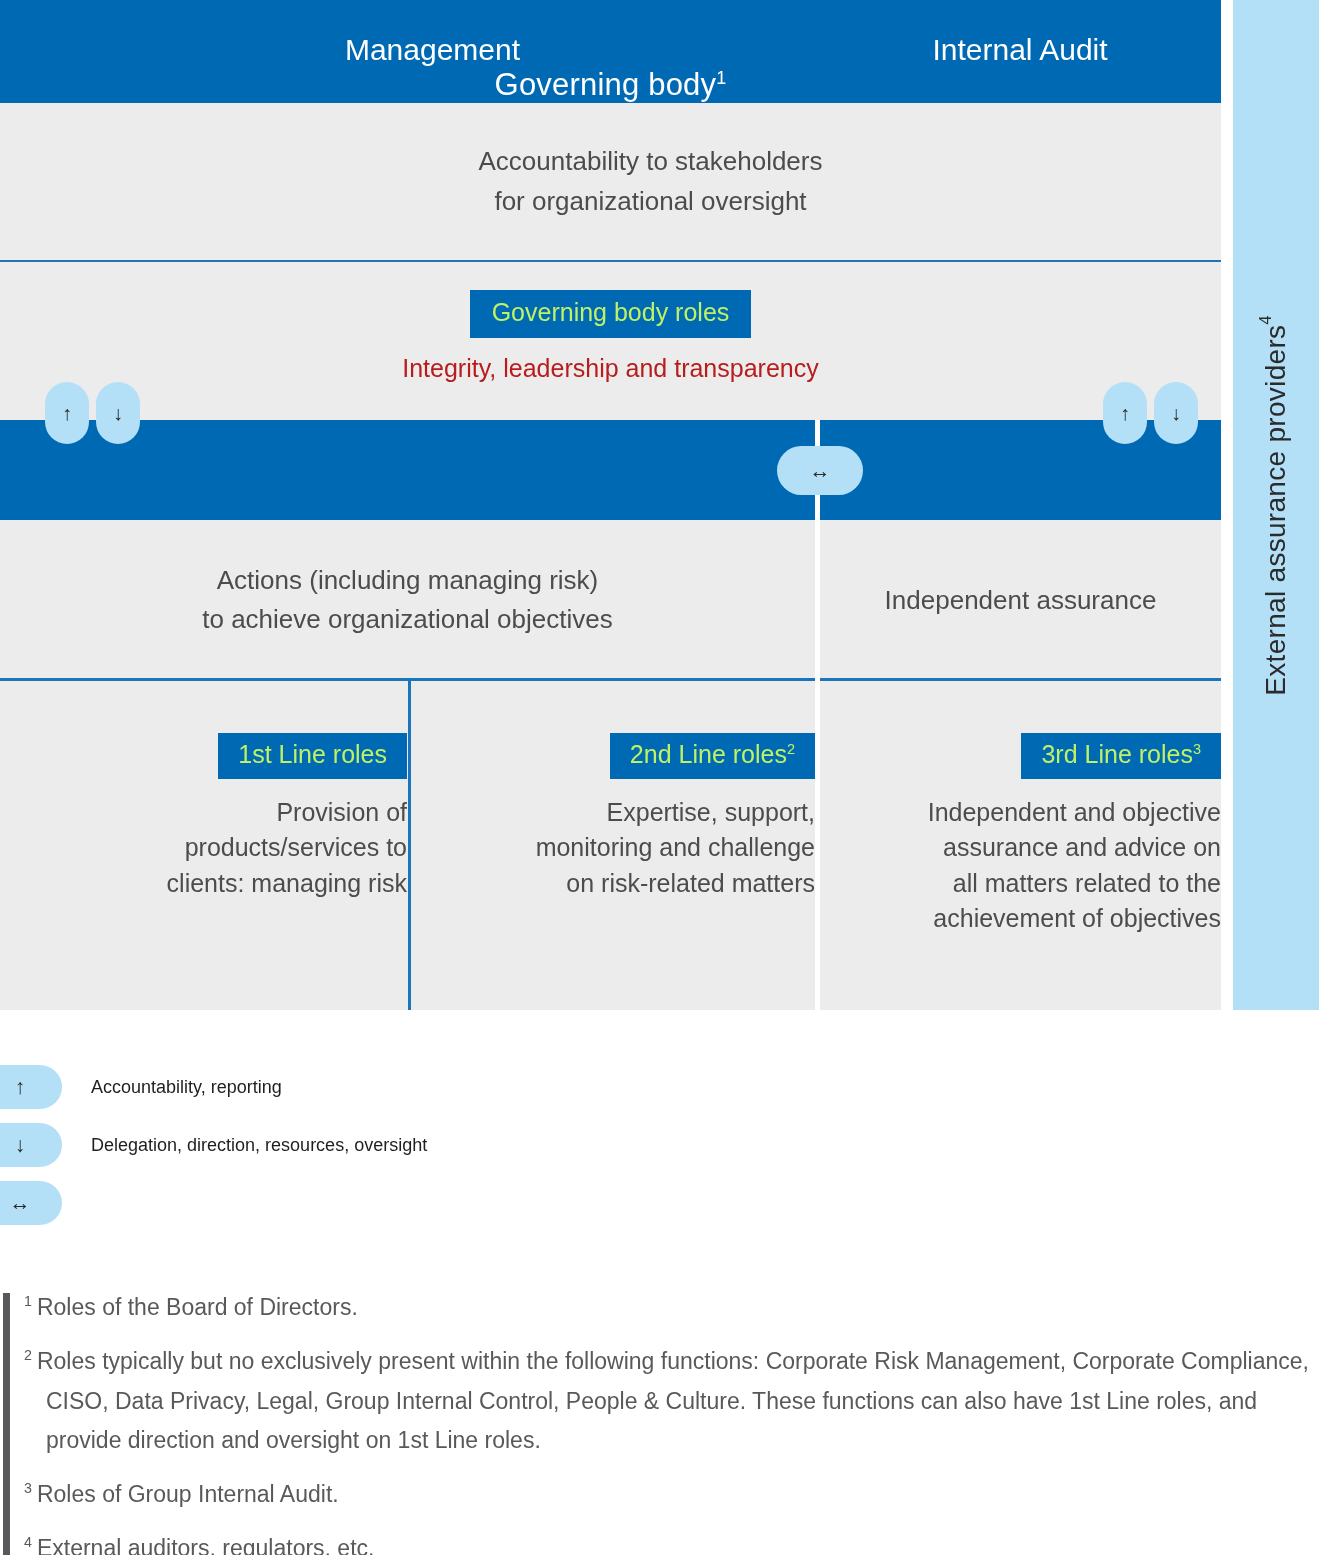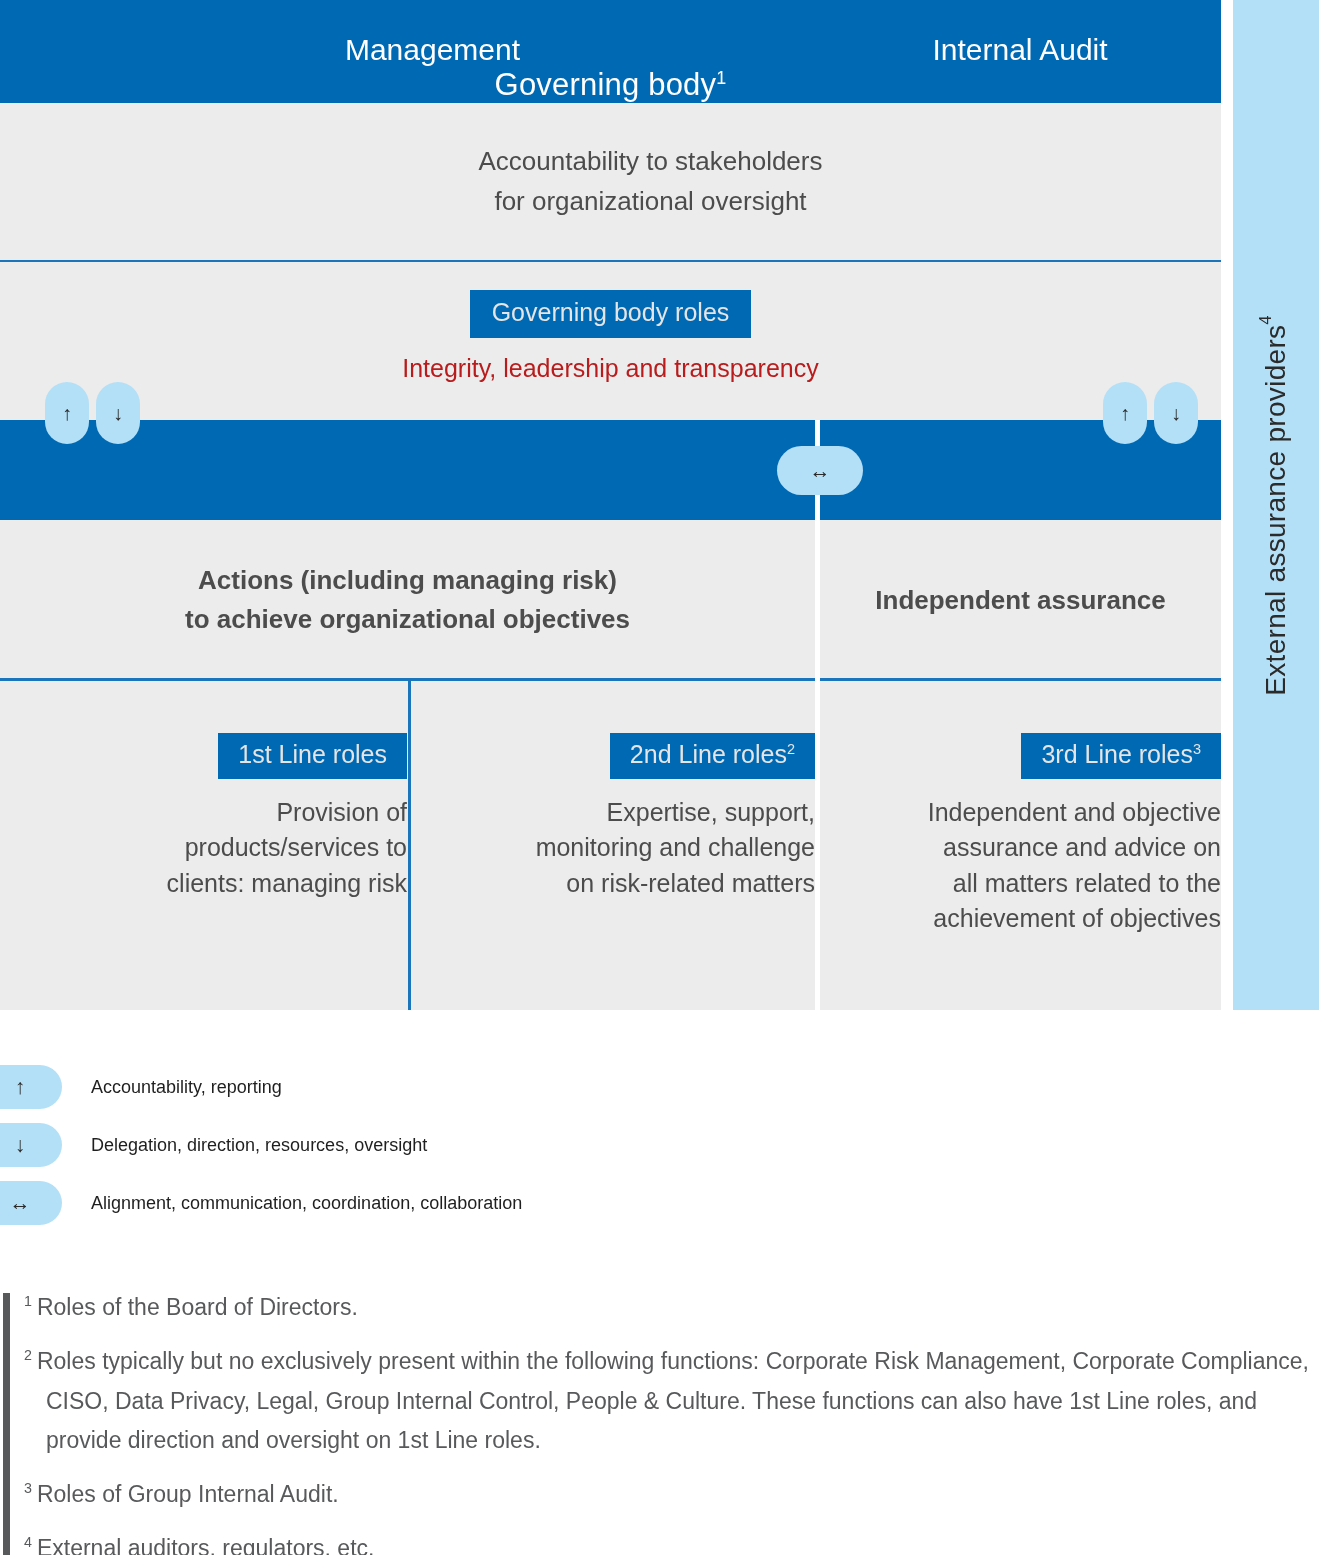--- a/index.html
+++ b/index.html
@@ -94,21 +94,21 @@
     position: absolute;
     left: 0;
     top: 262px;
     width: 1221px;
     height: 158px;
     text-align: center;
   }
   .chip {
     display: inline-block;
     background: #0069b4;
-    color: #e5e5e5;
+    color: #bef264;
     font-size: 25px;
     padding: 9px 22px 11px 22px;
     line-height: 1.1;
   }
   .gov-roles-chip {
     margin-top: 28px;
   }
   .gov-roles-sub {
     margin-top: 16px;
     font-size: 25px;
@@ -148,21 +148,20 @@
     z-index: 4;
   }
 
   
   .desc-row {
     position: absolute;
     left: 0;
     top: 520px;
     width: 1075px;
     height: 160px;
-    font-weight: bold;
   }
   .desc-cell {
     position: absolute;
     top: 0;
     height: 160px;
     display: flex;
     align-items: center;
     justify-content: center;
     text-align: center;
     font-size: 26px;
@@ -457,21 +456,20 @@
     <div class="legend-label">Accountability, reporting</div>
   </div>
 
   <div class="legend-row">
     <div class="legend-pill">↓</div>
     <div class="legend-label">Delegation, direction, resources, oversight</div>
   </div>
 
   <div class="legend-row">
     <div class="legend-pill">↔</div>
-    <div class="legend-label">Alignment, communication, coordination, collaboration</div>
   </div>
 
 </div>
 
 <div id="footnotes">
   <div class="fn-bar"></div>
 
   <div class="fn"><span class="marker">1</span><span>Roles of the Board of Directors.</span></div>
 
   <div class="fn fn-indent"><span class="marker">2</span><span>Roles typically but no exclusively present within the following functions: Corporate Risk Management, Corporate Compliance, CISO, Data Privacy, Legal, Group Internal Control, People &amp; Culture. These functions can also have 1st Line roles, and provide direction and oversight on 1st Line roles.</span></div>

